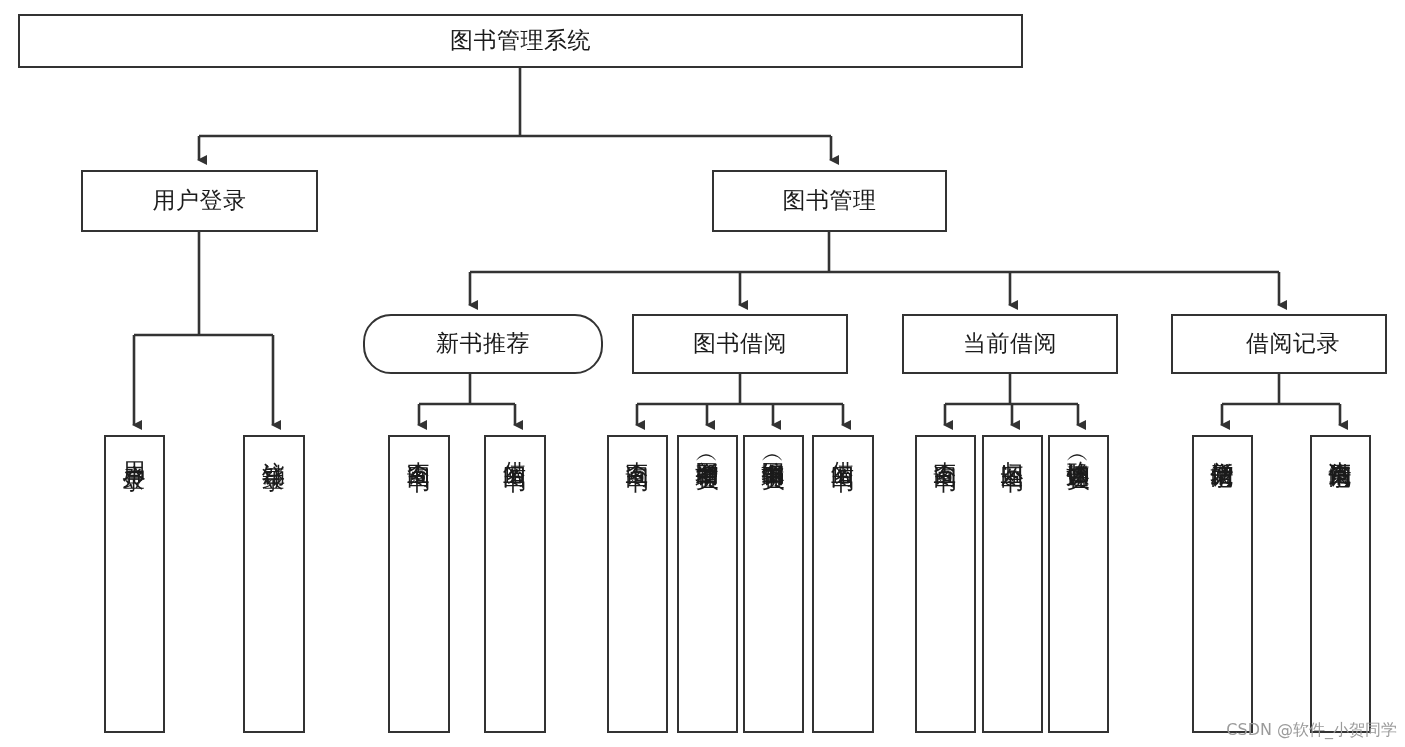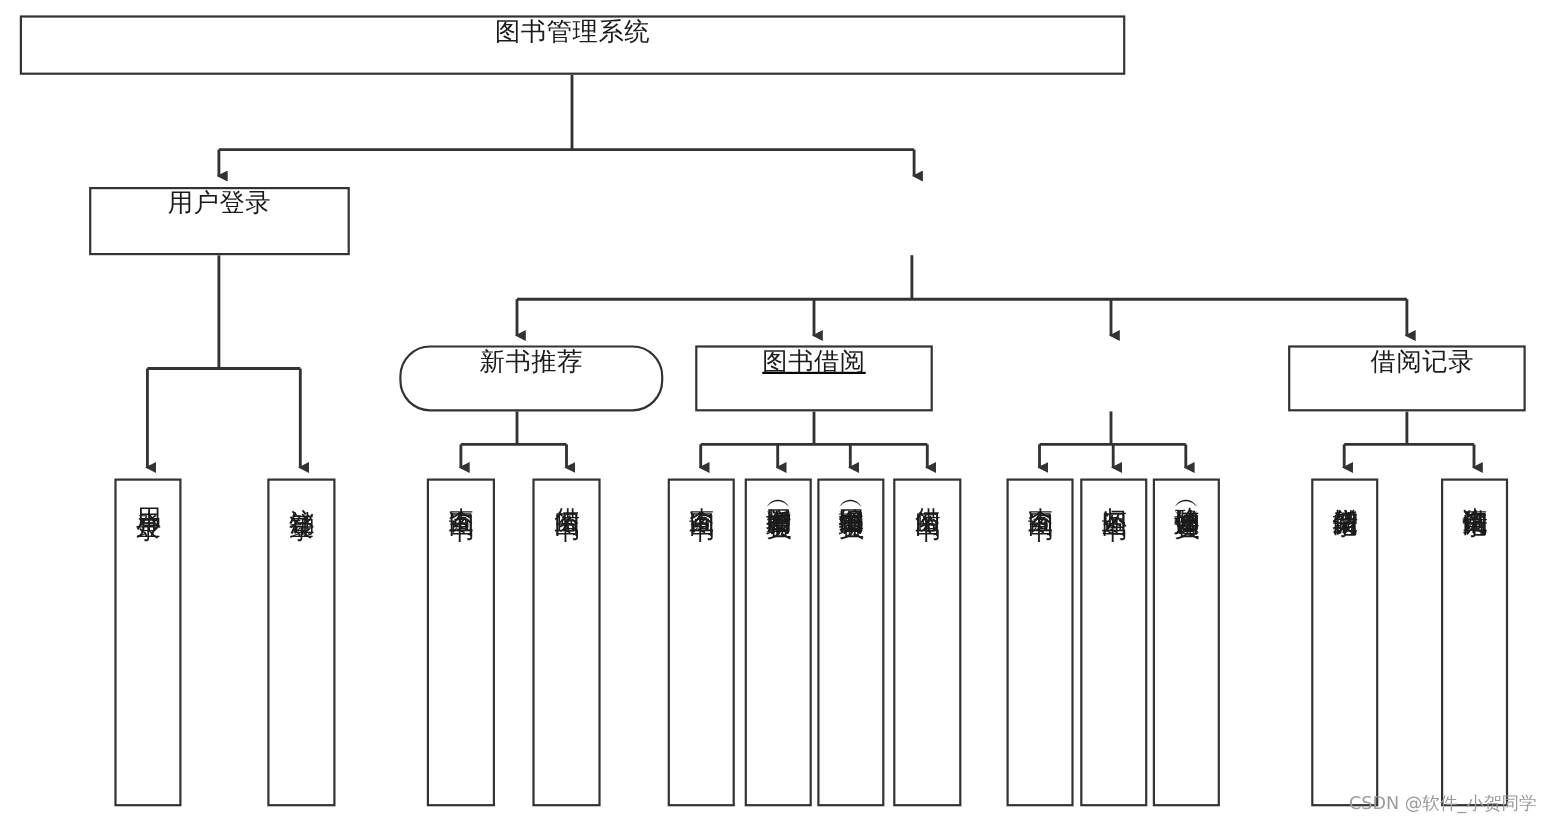--- a/index.html
+++ b/index.html
@@ -24,21 +24,21 @@
     top: 0;
     width: 1405px;
     height: 747px;
   }
   .node {
     position: absolute;
     box-sizing: border-box;
     border: 2.4px solid #333333;
     background: #ffffff;
     display: flex;
-    align-items: flex-start;
+    align-items: center;
     justify-content: center;
     z-index: 3;
   }
   .node .node-label {
     color: #1b1b1b;
     line-height: 1.18;
     text-align: center;
     letter-spacing: 0.5px;
     white-space: nowrap;
   }
@@ -131,26 +131,32 @@
     </g>
   </svg>
 
   <div class="node root horizontal" style="left:18px; top:14px; width:1005px; height:54px;">
     <span class="node-label">图书管理系统</span>
   </div>
 
   <div class="node horizontal" style="left:81px; top:170px; width:237px; height:62px;">
     <span class="node-label">用户登录</span>
   </div>
+  <div class="node horizontal" style="left:712px; top:170px; width:235px; height:62px;">
+    <span class="node-label">图书管理</span>
+  </div>
 
   <div class="node horizontal" style="left:363px; top:314px; width:240px; height:60px;border-radius:28px;">
     <span class="node-label">新书推荐</span>
   </div>
-  <div class="node horizontal" style="left:632px; top:314px; width:216px; height:60px;text-decoration:underline;">
+  <div class="node horizontal" style="left:632px; top:314px; width:216px; height:60px;">
     <span class="node-label">图书借阅</span>
+  </div>
+  <div class="node horizontal" style="left:902px; top:314px; width:216px; height:60px;">
+    <span class="node-label">当前借阅</span>
   </div>
   <div class="node horizontal" style="left:1171px; top:314px; width:216px; height:60px;padding-left:28px;">
     <span class="node-label">借阅记录</span>
   </div>
 
   <div class="node vertical" style="left:104px; top:435px; width:61px; height:298px;">
     <span class="node-label">用户登录</span>
   </div>
   <div class="node vertical" style="left:243px; top:435px; width:62px; height:298px;">
     <span class="node-label">注销登录</span>

